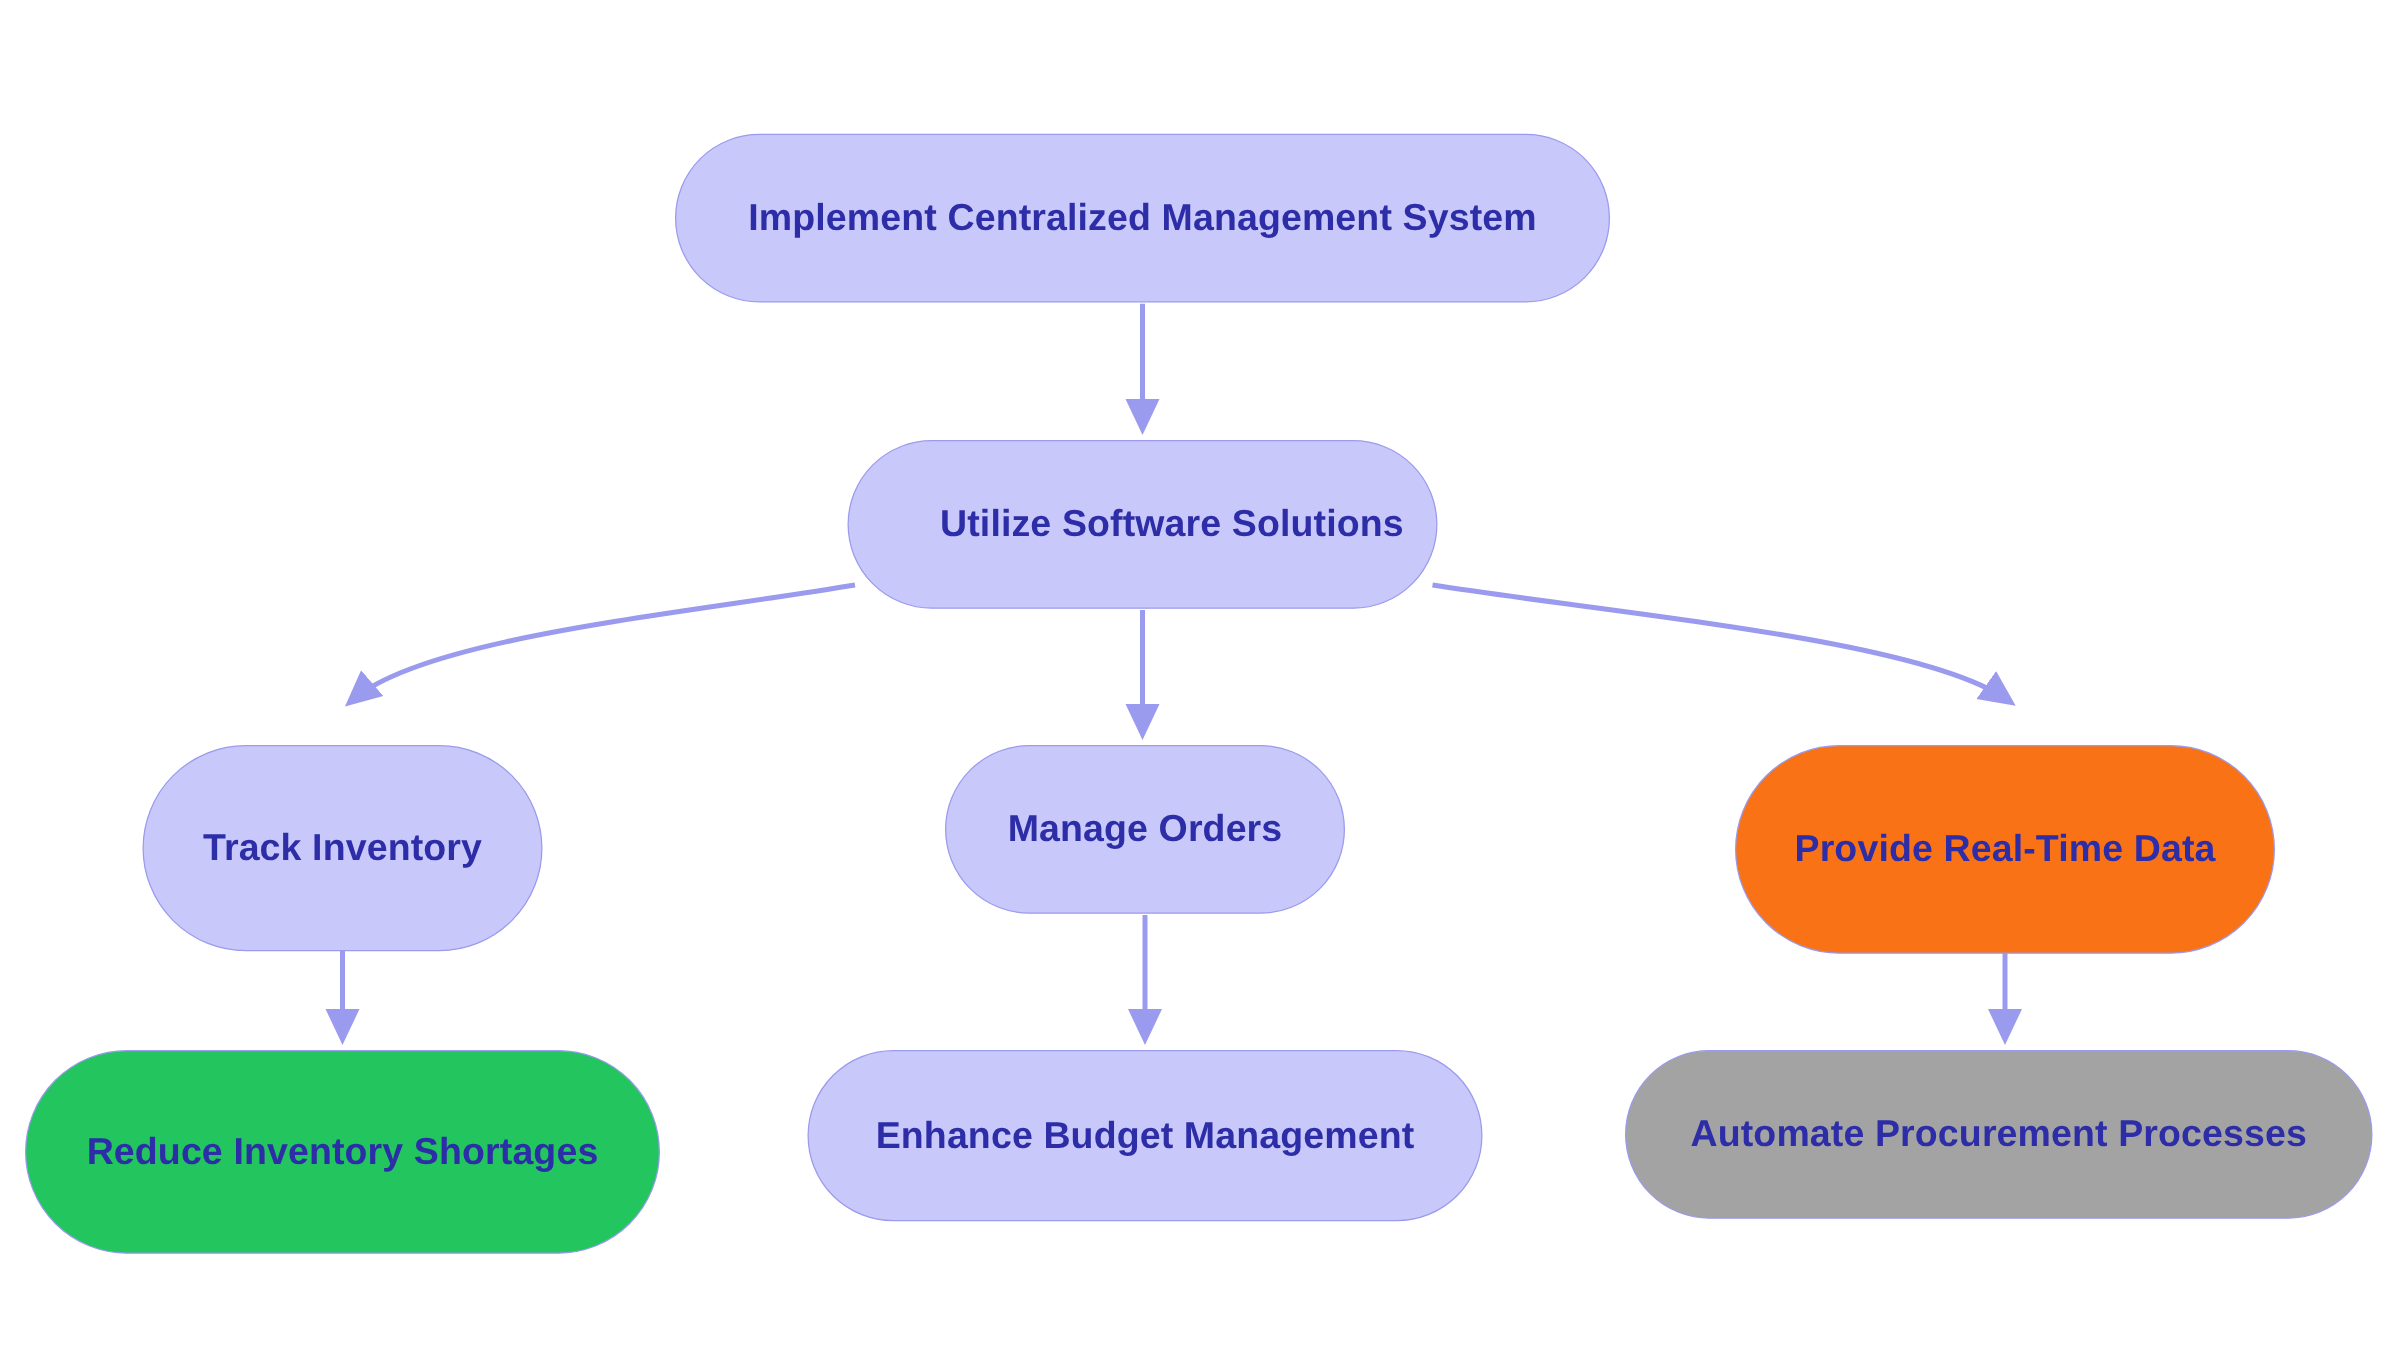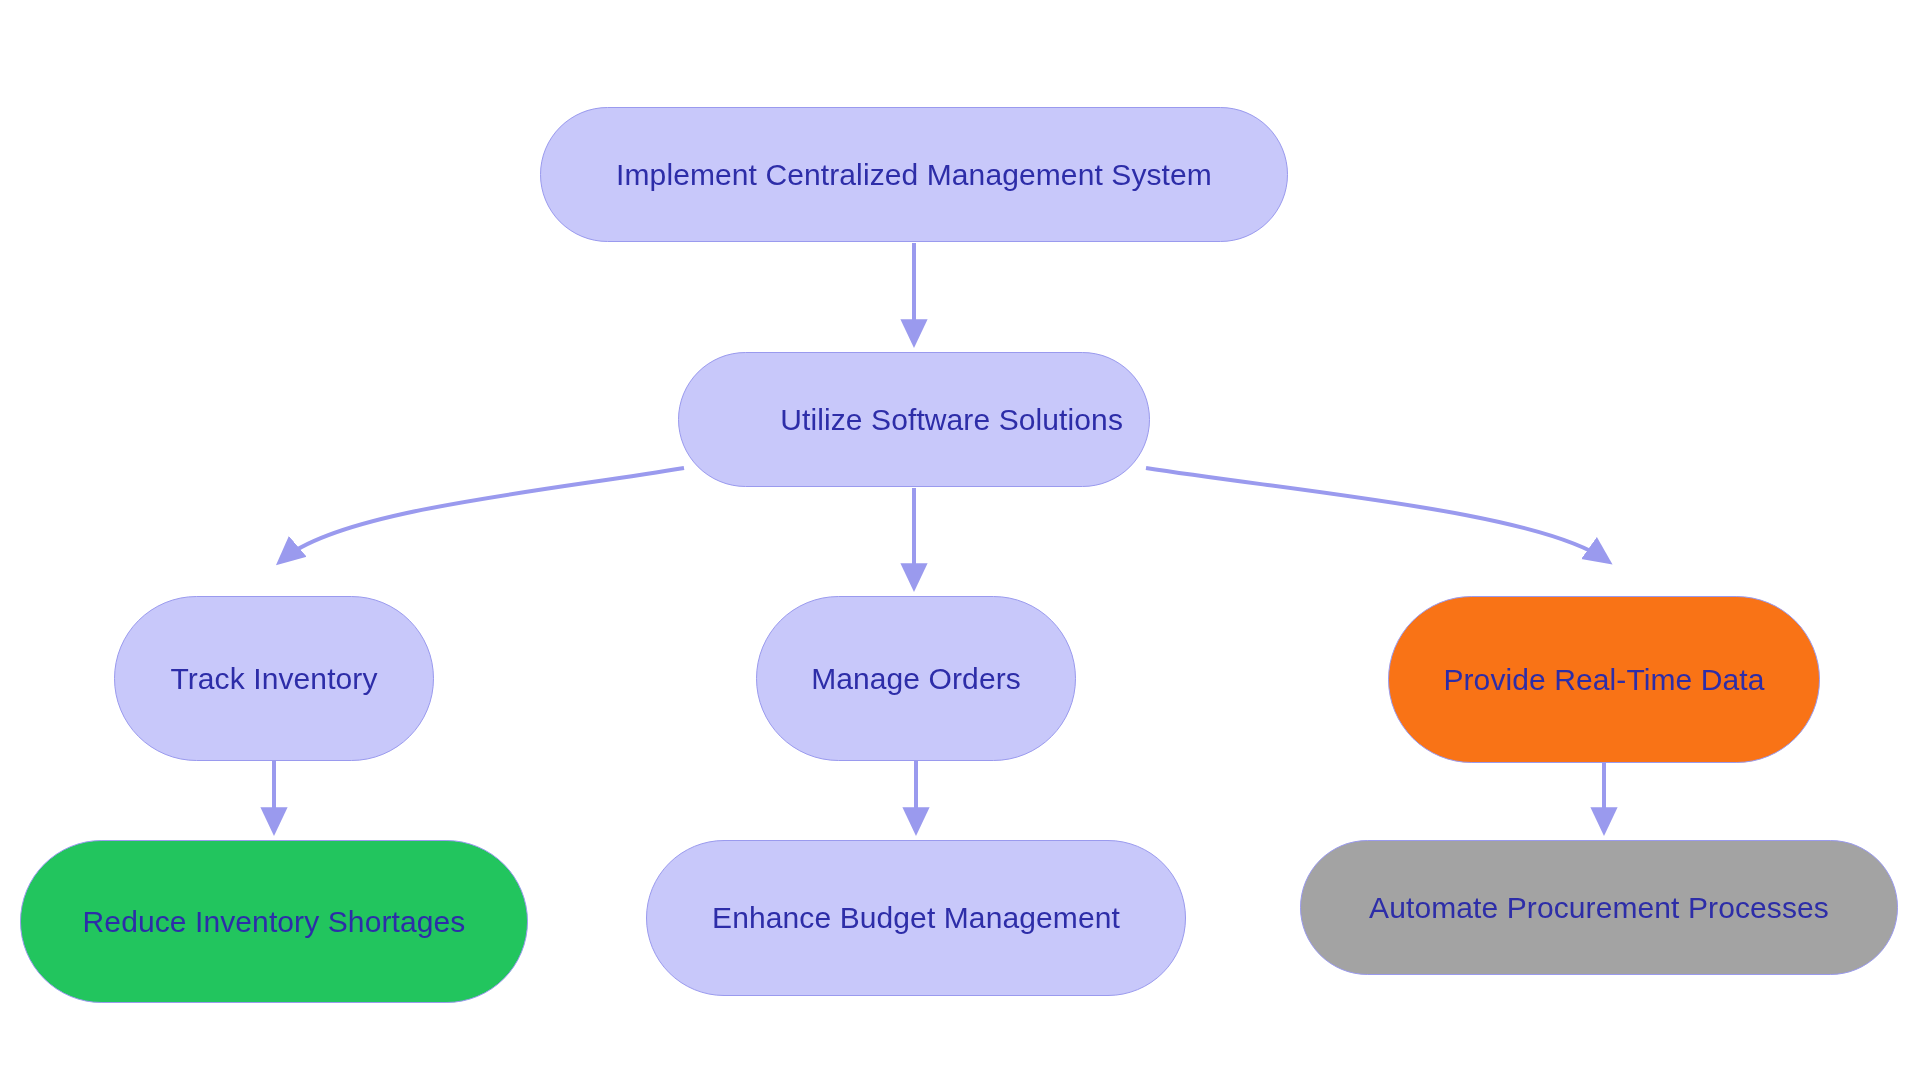--- a/index.html
+++ b/index.html
@@ -28,21 +28,21 @@
     position: absolute;
     box-sizing: border-box;
     background: #c8c8fa;
     border: 1.6px solid #9a9aee;
     border-radius: 9999px;
     display: flex;
     align-items: center;
     justify-content: center;
     color: #2d2da8;
     font-size: 30px;
-    font-weight: 400;
+    font-weight: 700;
     letter-spacing: 0.1px;
     white-space: nowrap;
     cursor: pointer;
     z-index: 2;
   }
   .node-label {
     display: block;
     padding: 0 26px;
     text-align: center;
   }
@@ -72,30 +72,30 @@
   <div id="nodes-layer">
       <div class="node" style="left: 540px; top: 107px; width: 748px; height: 135px; background: rgb(200, 200, 250); border-color: rgb(154, 154, 238); color: rgb(45, 45, 168);">
         <span class="node-label">Implement Centralized Management System</span>
       </div>
       <div class="node" style="left: 678px; top: 352px; width: 472px; height: 135px; background: rgb(200, 200, 250); border-color: rgb(154, 154, 238); color: rgb(45, 45, 168); justify-content: flex-end;">
         <span class="node-label">Utilize Software Solutions</span>
       </div>
       <div class="node" style="left: 114px; top: 596px; width: 320px; height: 165px; background: rgb(200, 200, 250); border-color: rgb(154, 154, 238); color: rgb(45, 45, 168);">
         <span class="node-label">Track Inventory</span>
       </div>
-      <div class="node" style="left: 756px; top: 596px; width: 320px; height: 165px; background: rgb(200, 200, 250); border-color: rgb(154, 154, 238); color: rgb(45, 45, 168);">
+      <div class="node" style="left: 756px; top: 596px; width: 320px; height: 135px; background: rgb(200, 200, 250); border-color: rgb(154, 154, 238); color: rgb(45, 45, 168);">
         <span class="node-label">Manage Orders</span>
       </div>
       <div class="node" style="left: 1388px; top: 596px; width: 432px; height: 167px; background: #f97316; border-color: rgb(154, 154, 238); color: rgb(45, 45, 168);">
         <span class="node-label">Provide Real-Time Data</span>
       </div>
       <div class="node" style="left: 20px; top: 840px; width: 508px; height: 163px; background: #22c55e; border-color: rgb(154, 154, 238); color: rgb(45, 45, 168);">
         <span class="node-label">Reduce Inventory Shortages</span>
       </div>
-      <div class="node" style="left: 646px; top: 840px; width: 540px; height: 156px; background: rgb(200, 200, 250); border-color: rgb(154, 154, 238); color: rgb(45, 45, 168);">
+      <div class="node" style="left: 646px; top: 840px; width: 540px; height: 137px; background: rgb(200, 200, 250); border-color: rgb(154, 154, 238); color: rgb(45, 45, 168);">
         <span class="node-label">Enhance Budget Management</span>
       </div>
       <div class="node" style="left: 1300px; top: 840px; width: 598px; height: 135px; background: #a3a3a3; border-color: rgb(154, 154, 238); color: rgb(45, 45, 168);">
         <span class="node-label">Automate Procurement Processes</span>
       </div>
     </div>
 
 </div>
 
 </body></html>

